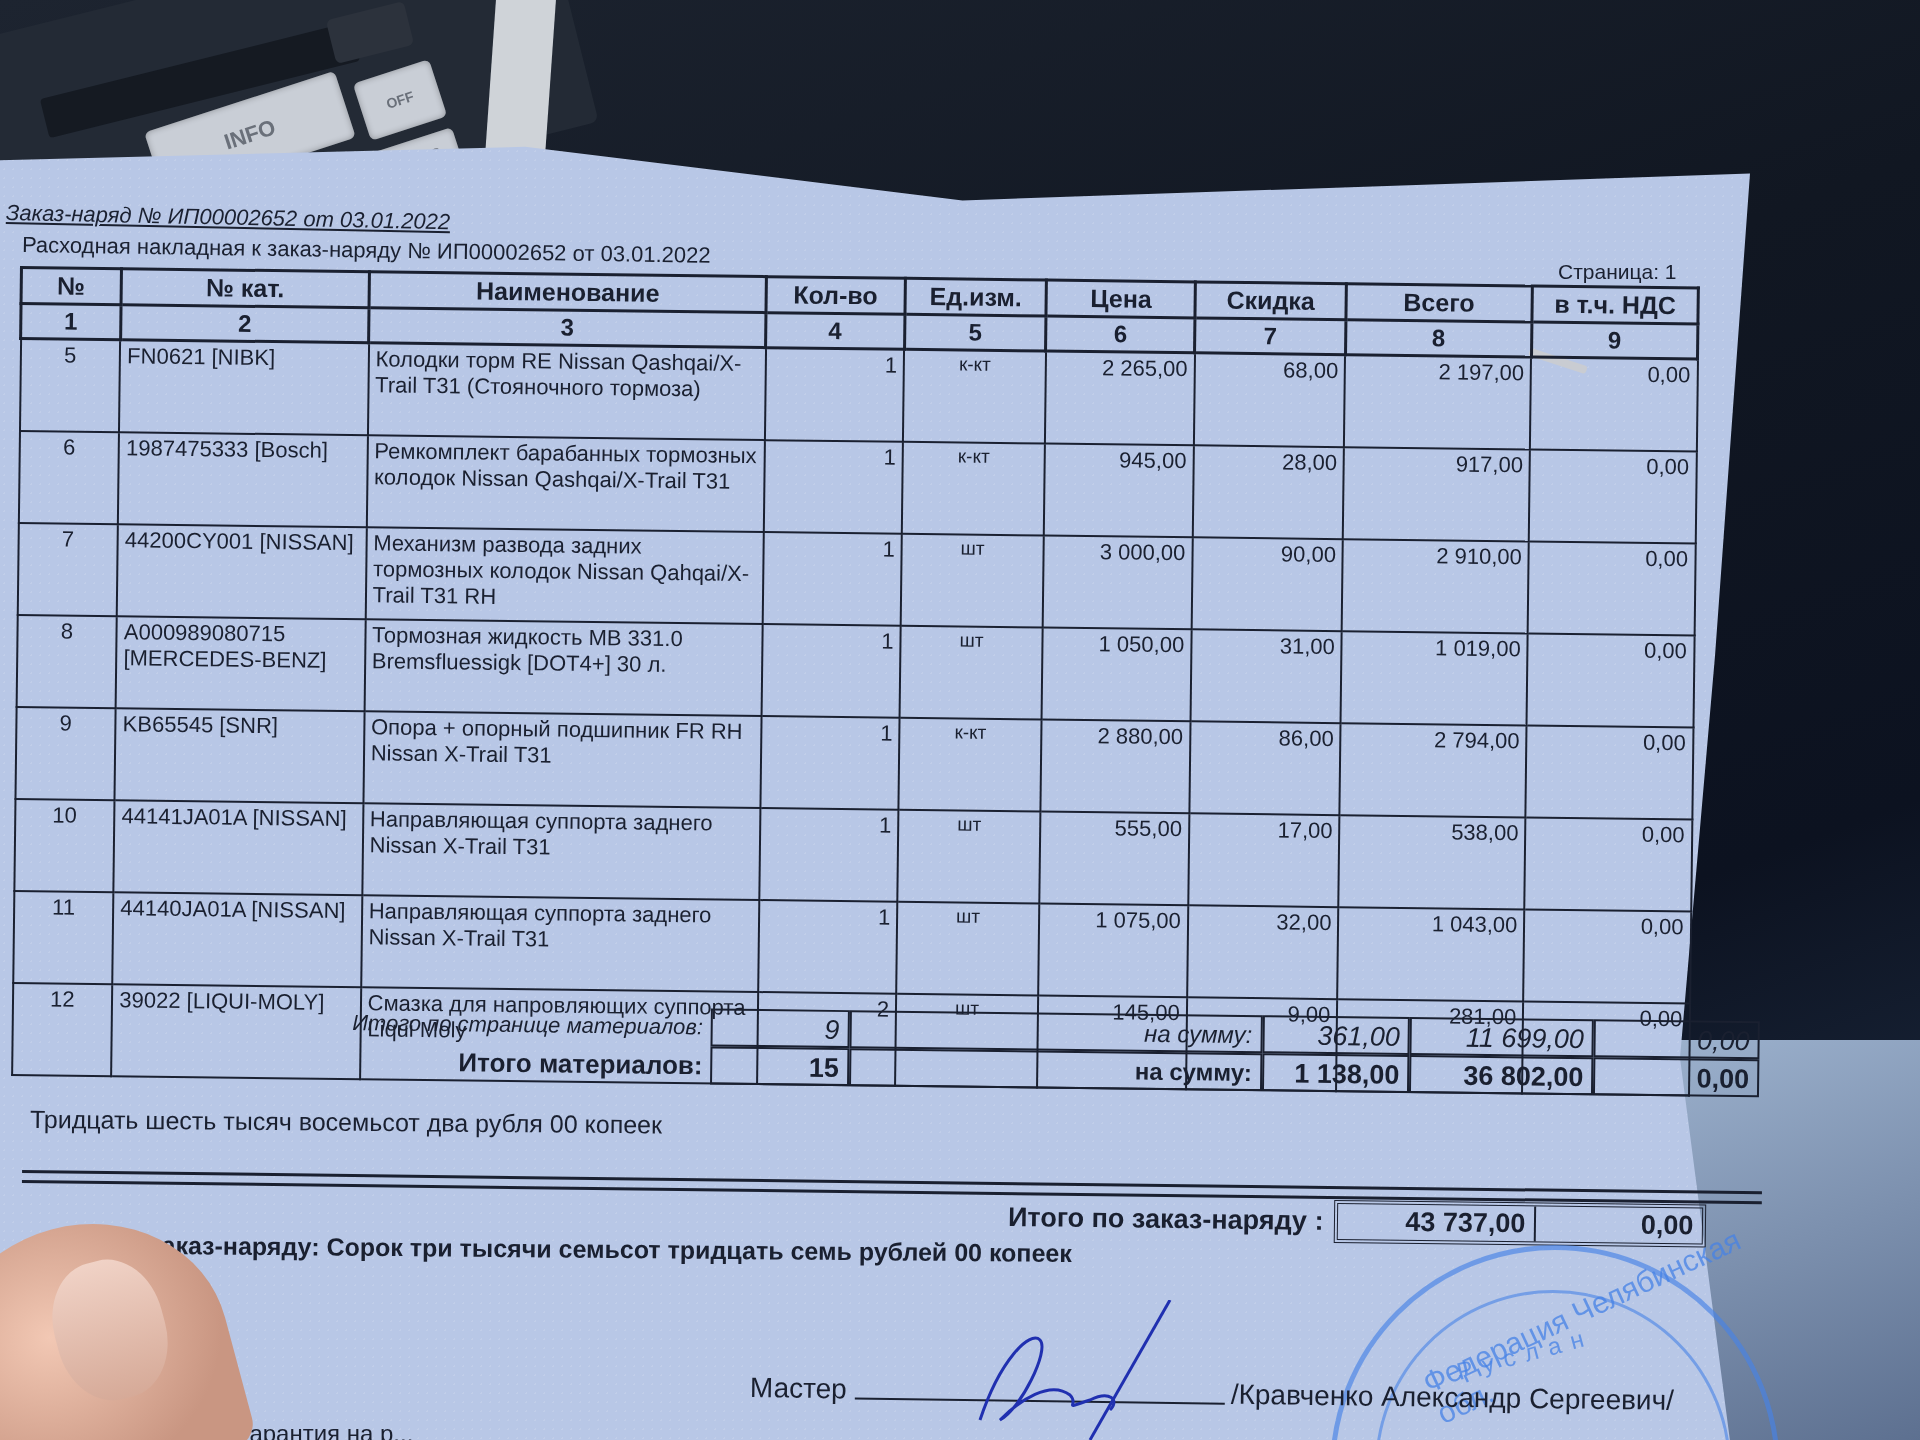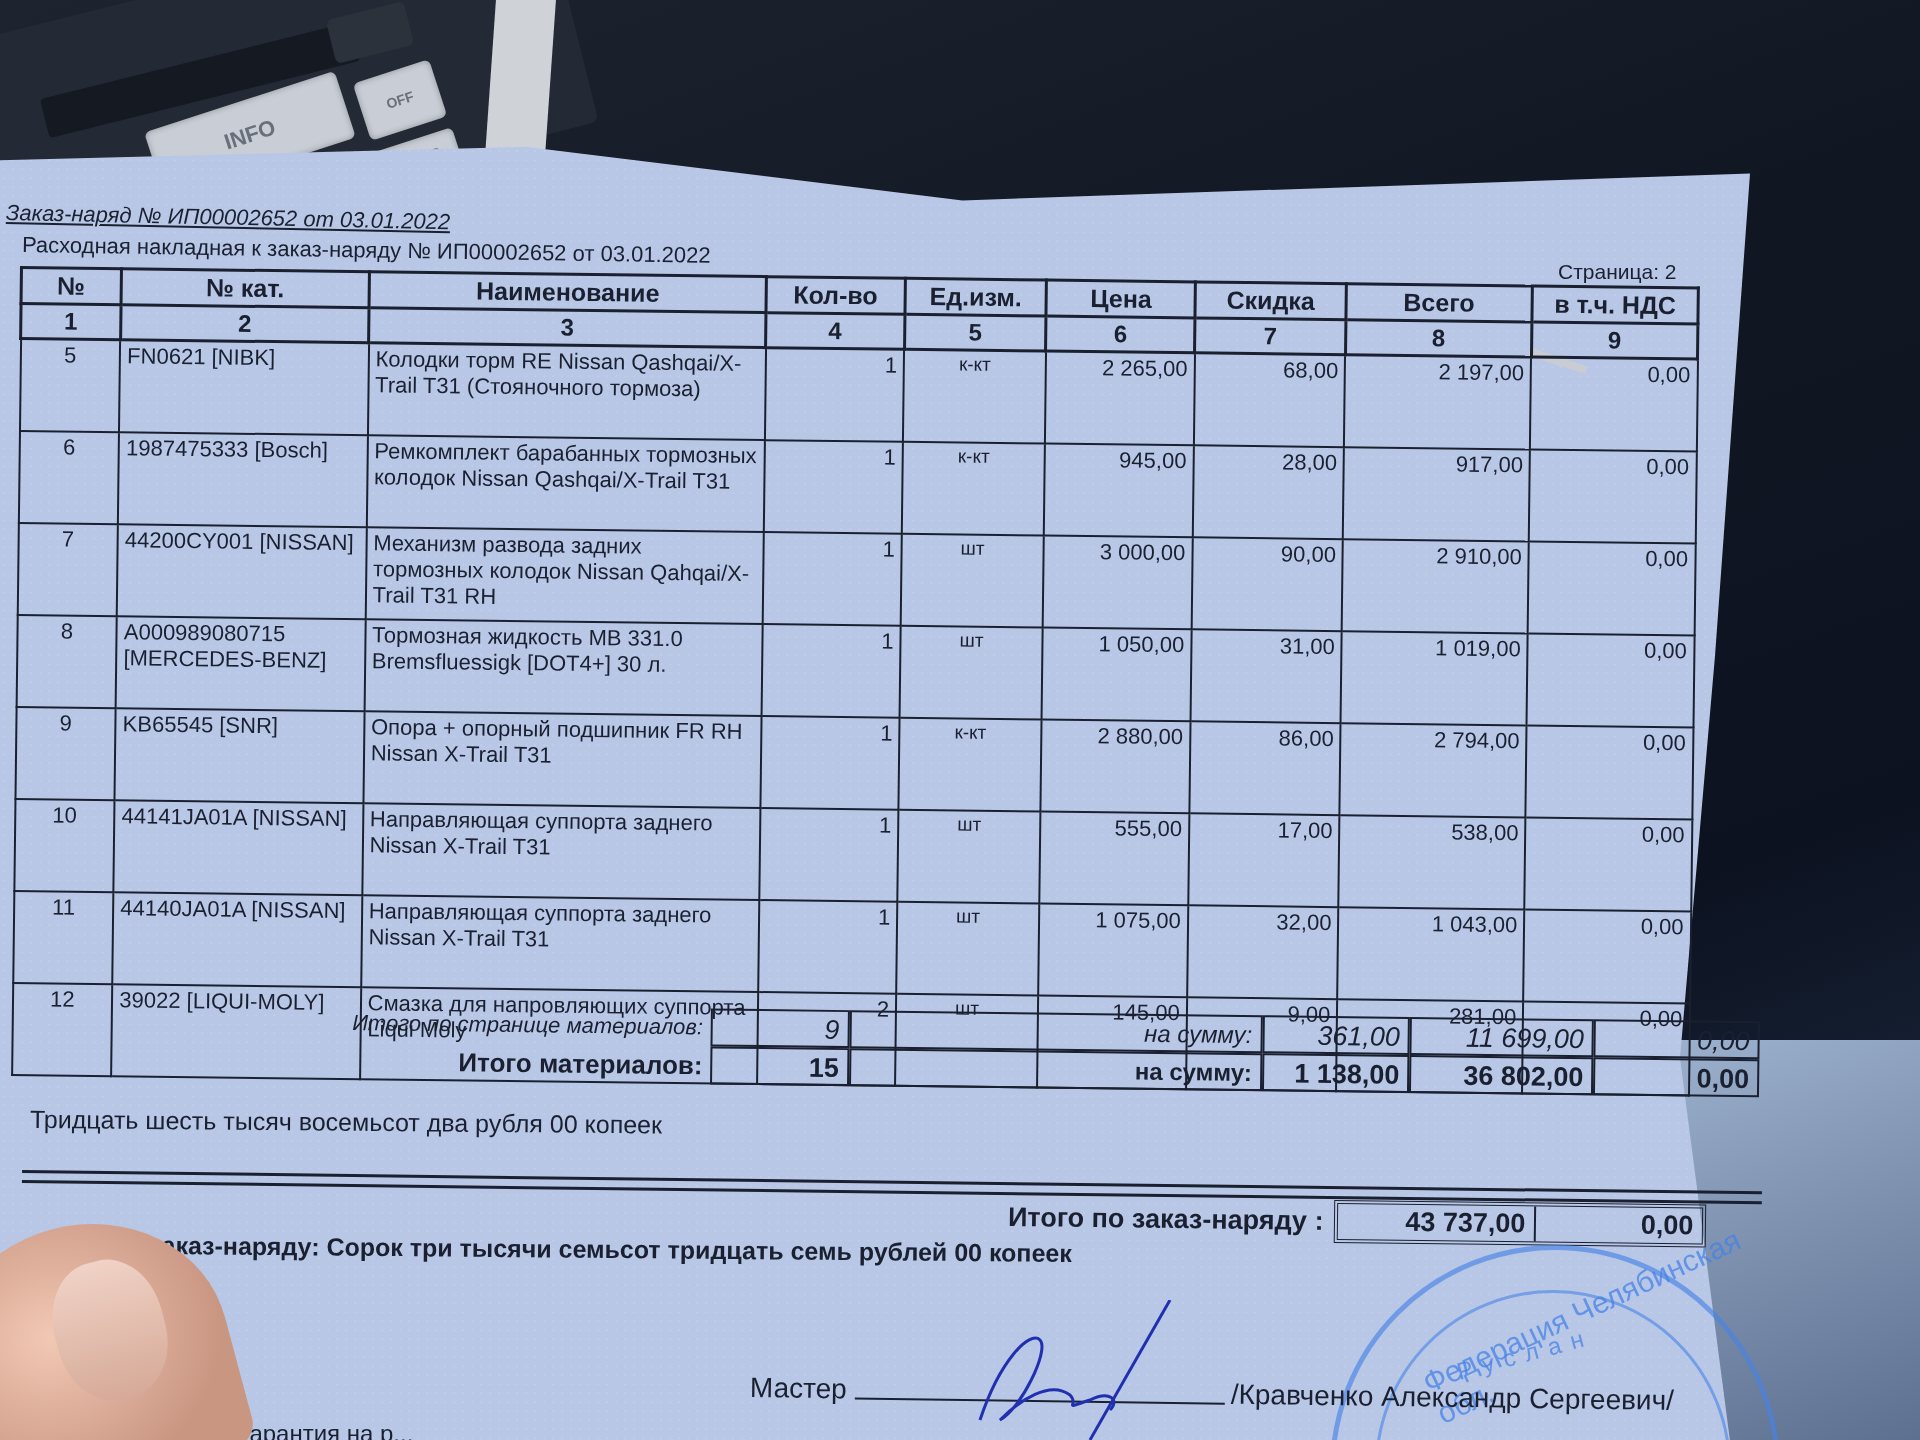--- a/index.html
+++ b/index.html
@@ -113,21 +113,21 @@
     <span>STATUS</span>
   </div>
 <div class="dash-bar"></div>
 <div class="seat"></div>
 
 <div class="paper"></div>
 
 <div class="doc">
   <div class="title1">Заказ-наряд № ИП00002652 от 03.01.2022</div>
   <div class="title2">Расходная накладная к заказ-наряду №  ИП00002652 от 03.01.2022</div>
-  <div class="page-num">Страница: 2</div>
+  <div class="page-num">Страница: 1</div>
   <div class="staple"></div>
 
   <table class="items">
     <thead>
       <tr>
         <th class="c-no">№</th>
         <th class="c-cat">№ кат.</th>
         <th class="c-name">Наименование</th>
         <th class="c-qty" style="text-align:center">Кол-во</th>
         <th class="c-unit" style="font-size:25px">Ед.изм.</th>

